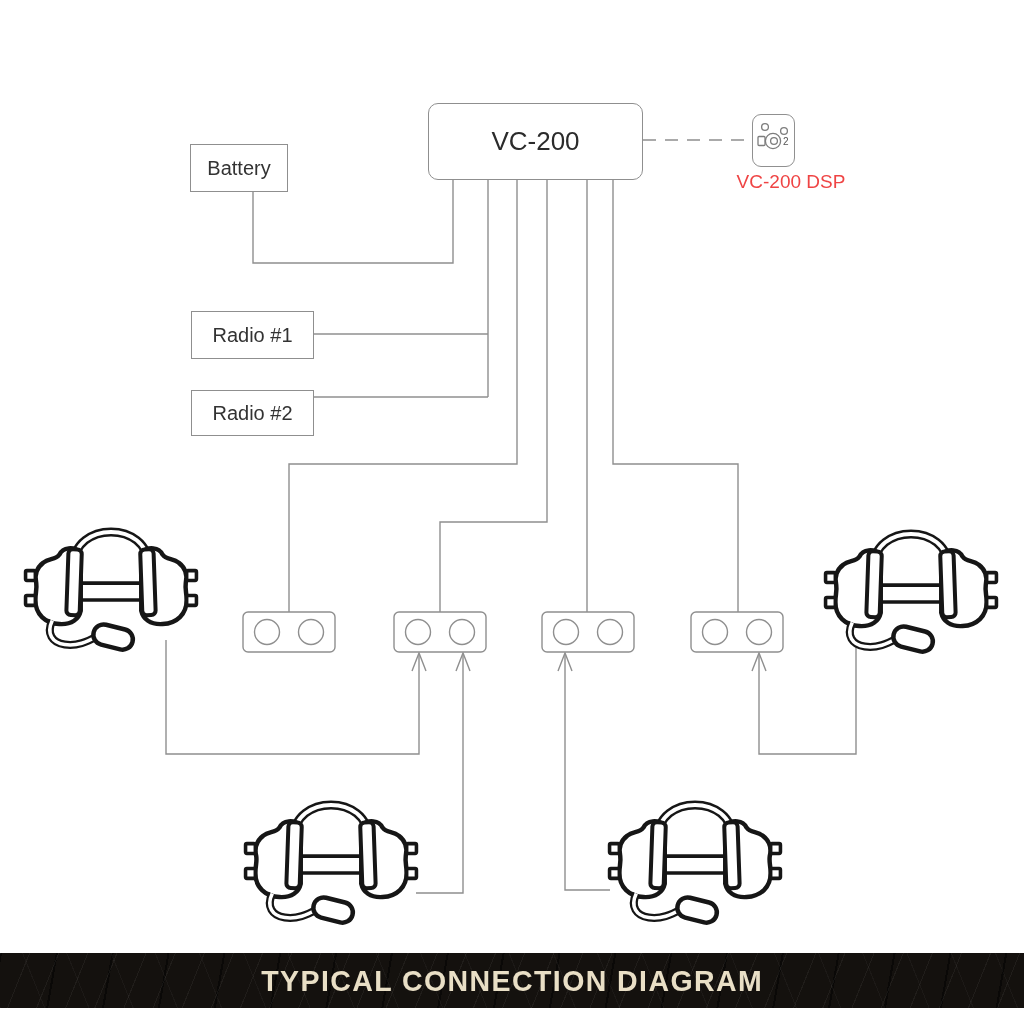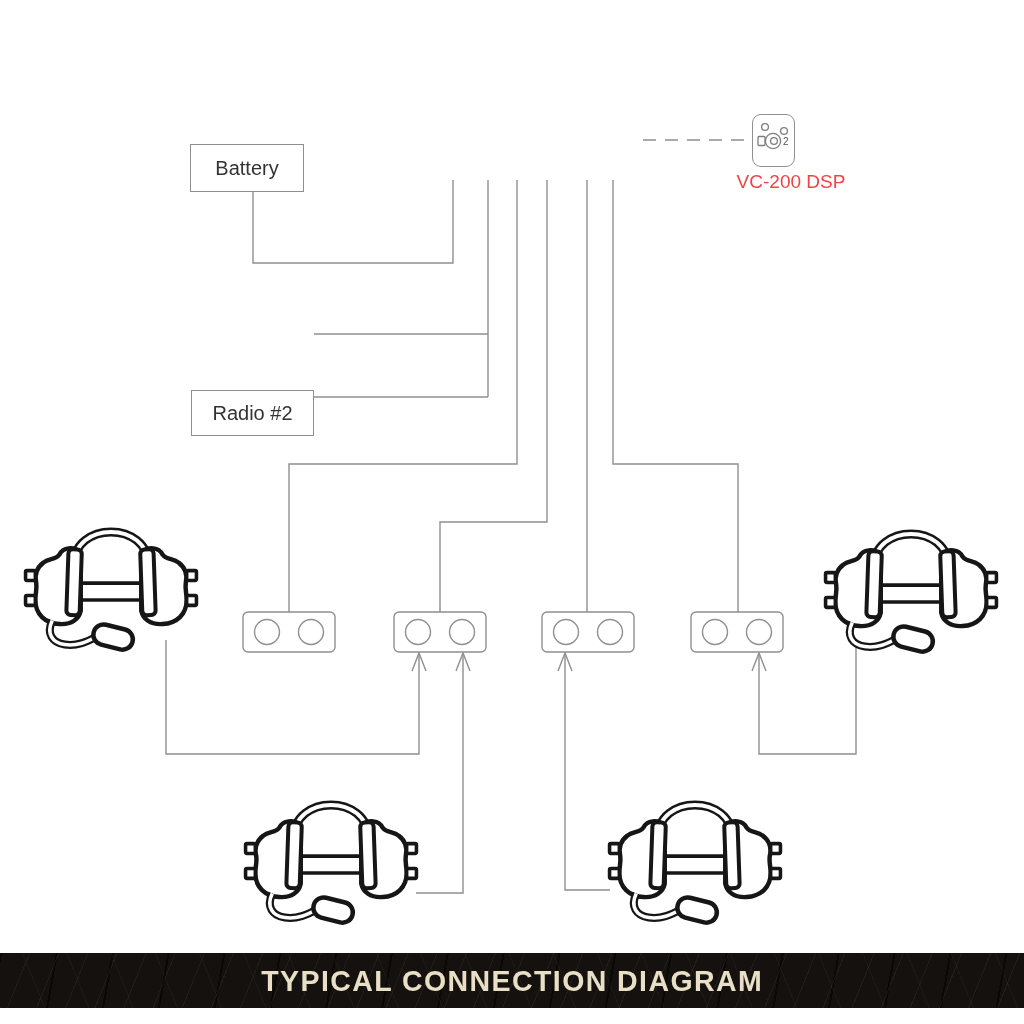--- a/index.html
+++ b/index.html
@@ -10,21 +10,21 @@
   
   .node-box{
     position:absolute;box-sizing:border-box;background:#fff;
     border:1px solid #8f8f8f;display:flex;align-items:center;justify-content:center;
     font-size:20px;color:#333;
   }
   #vc200-box{
     left:428px;top:103px;width:215px;height:77px;
     border-radius:10px;border-width:1.5px;font-size:26px;color:#2b2b2b;
   }
-  #battery-box{left:190px;top:144px;width:114px;height:48px;}
+  #battery-box{left:190px;top:144px;width:98px;height:48px;}
   #radio1-box{left:191px;top:311px;width:123px;height:48px;}
   #radio2-box{left:191px;top:390px;width:123px;height:46px;}
   
   #dsp-device{
     position:absolute;left:752px;top:114px;width:43px;height:53px;box-sizing:border-box;
     border:1.4px solid #909090;border-radius:9px;background:#fff;
   }
   #dsp-label{
     position:absolute;left:723px;top:171px;width:136px;text-align:center;
     font-size:19px;color:#ef4444;white-space:nowrap;
@@ -153,22 +153,28 @@
   <svg class="headset" id="headset-top-right" viewBox="0 0 200 170">
       <use href="#headset-shape"></use>
     </svg>
   <svg class="headset" id="headset-bottom-left" viewBox="0 0 200 170">
       <use href="#headset-shape"></use>
     </svg>
   <svg class="headset" id="headset-bottom-right" viewBox="0 0 200 170">
       <use href="#headset-shape"></use>
     </svg>
 
+  <div class="node-box" id="vc200-box">
+    <span>VC-200</span>
+  </div>
   <div class="node-box" id="battery-box">
     <span>Battery</span>
+  </div>
+  <div class="node-box" id="radio1-box">
+    <span>Radio #1</span>
   </div>
   <div class="node-box" id="radio2-box">
     <span>Radio #2</span>
   </div>
 
   <div id="dsp-device">
     <svg width="40" height="50" viewBox="0 0 40 50" fill="none" stroke="#7d7d7d" stroke-width="1.3">
       <circle cx="12" cy="12" r="3.4"></circle>
       <circle cx="31" cy="16" r="3.4"></circle>
       <circle cx="20" cy="26" r="7.6"></circle>

